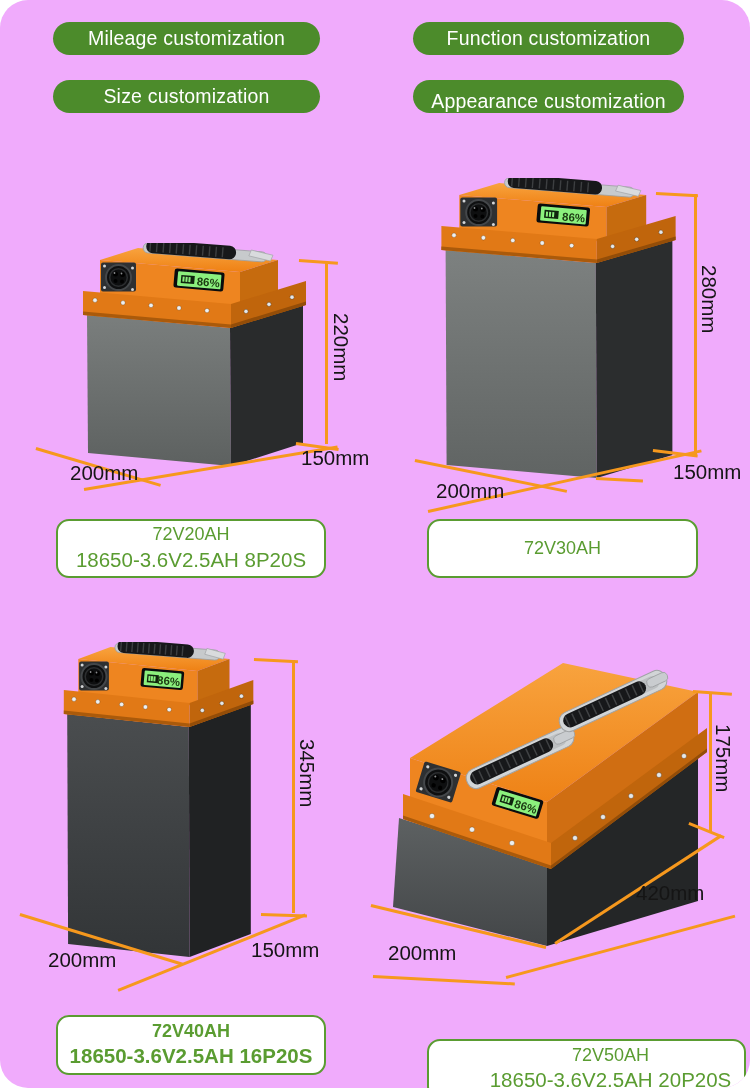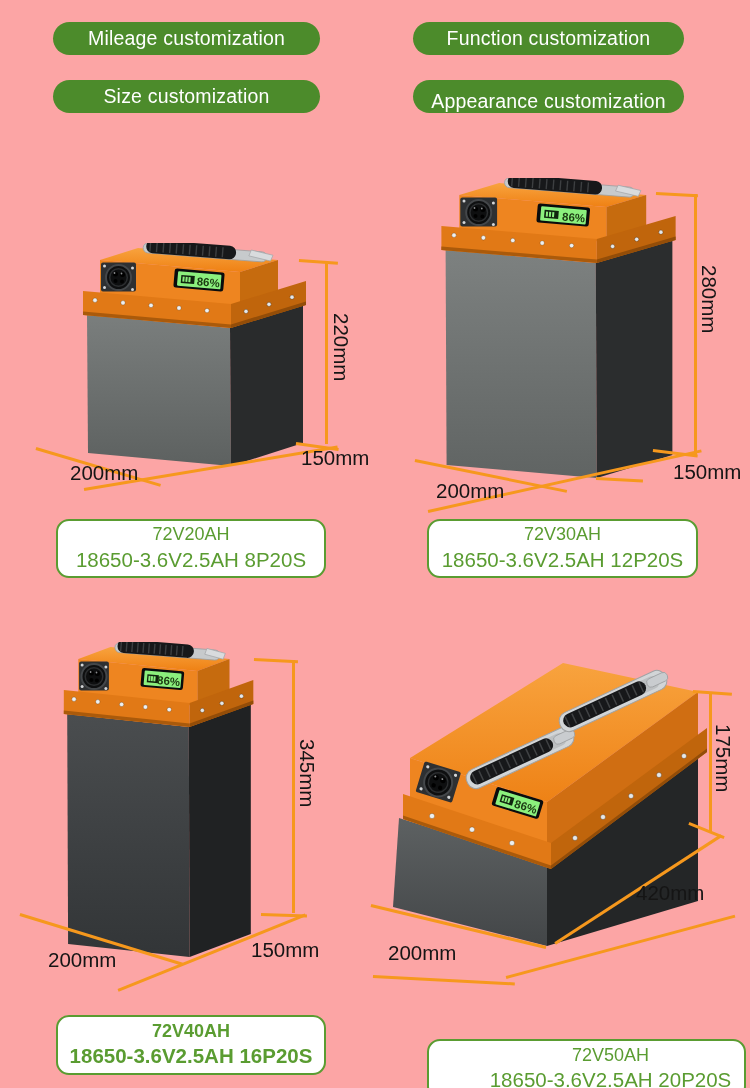--- a/index.html
+++ b/index.html
@@ -1,17 +1,17 @@
 <!DOCTYPE html>
 <html><head>
 <meta charset="utf-8">
 <style>
   html,body{margin:0;padding:0;background:#ffffff;}
-  .page{position:relative;width:750px;height:1088px;background:#fca5a5;overflow:hidden;
-        font-family:"Liberation Sans",sans-serif;}
+  .page{position:relative;width:750px;height:1088px;background:#f0abfc;overflow:hidden;
+        font-family:"Liberation Sans",sans-serif;border-radius:28px;}
   .banner{position:absolute;height:33px;border-radius:16.5px;display:flex;align-items:center;
           justify-content:center;color:#ffffff;font-size:19.5px;letter-spacing:.2px;}
   .spec-box{position:absolute;border:2.5px solid #5a9c31;border-radius:13px;background:#ffffff;
             color:#5a9c31;display:flex;flex-direction:column;align-items:center;justify-content:center;
             line-height:1.3;}
   .spec-model{font-size:18px;}
   .spec-cells{font-size:20.5px;white-space:nowrap;}
   .dim-line{position:absolute;height:2.5px;background:#f6981d;transform-origin:0 50%;}
   .dim-vline{position:absolute;width:2.5px;background:#f6981d;}
   .dim-label{position:absolute;color:#151515;font-size:20.5px;white-space:nowrap;}
@@ -374,21 +374,20 @@
   <span class="dim-label-v" style="left:711px;top:724px;">175mm</span>
   <span class="dim-label" style="left:636px;top:881px;">420mm</span>
   <span class="dim-label" style="left:388px;top:941px;">200mm</span>
 
   <div class="spec-box" style="left:56px;top:519px;width:266px;height:55px;">
     <span class="spec-model">72V20AH</span>
     <span class="spec-cells">18650-3.6V2.5AH 8P20S</span>
   </div>
   <div class="spec-box" style="left:427px;top:519px;width:267px;height:55px;">
     <span class="spec-model">72V30AH</span>
-    <span class="spec-cells">18650-3.6V2.5AH 12P20S</span>
   </div>
   <div class="spec-box" style="left:56px;top:1015px;width:266px;height:56px;font-weight:bold;">
     <span class="spec-model">72V40AH</span>
     <span class="spec-cells">18650-3.6V2.5AH 16P20S</span>
   </div>
   <div class="spec-box" style="left:427px;top:1039px;width:267px;height:56px;padding-left:48px;">
     <span class="spec-model">72V50AH</span>
     <span class="spec-cells">18650-3.6V2.5AH 20P20S</span>
   </div>
 </div>

